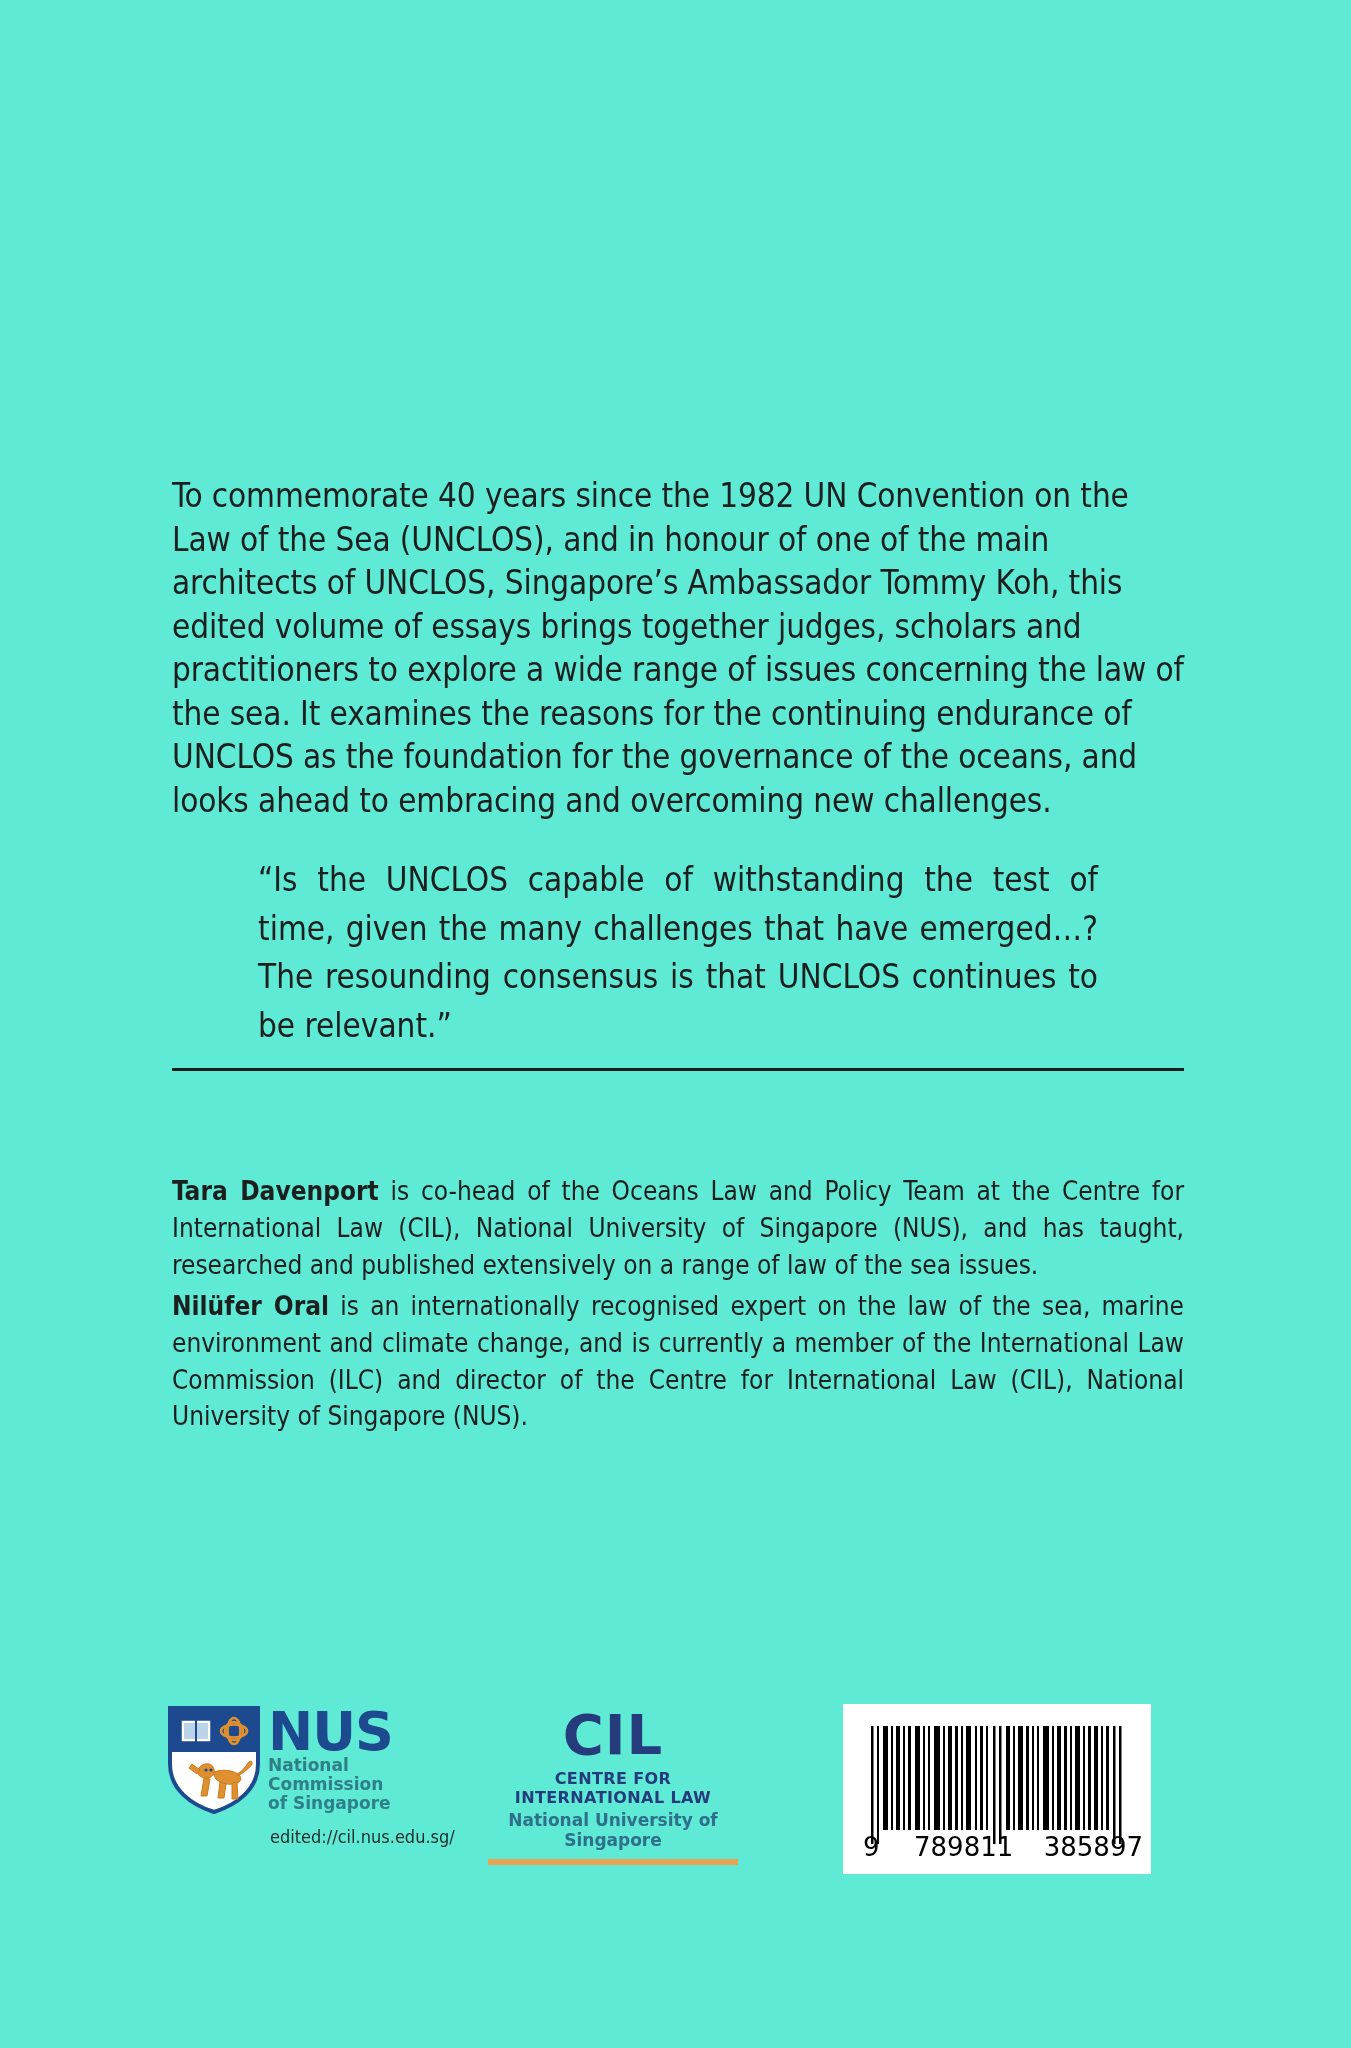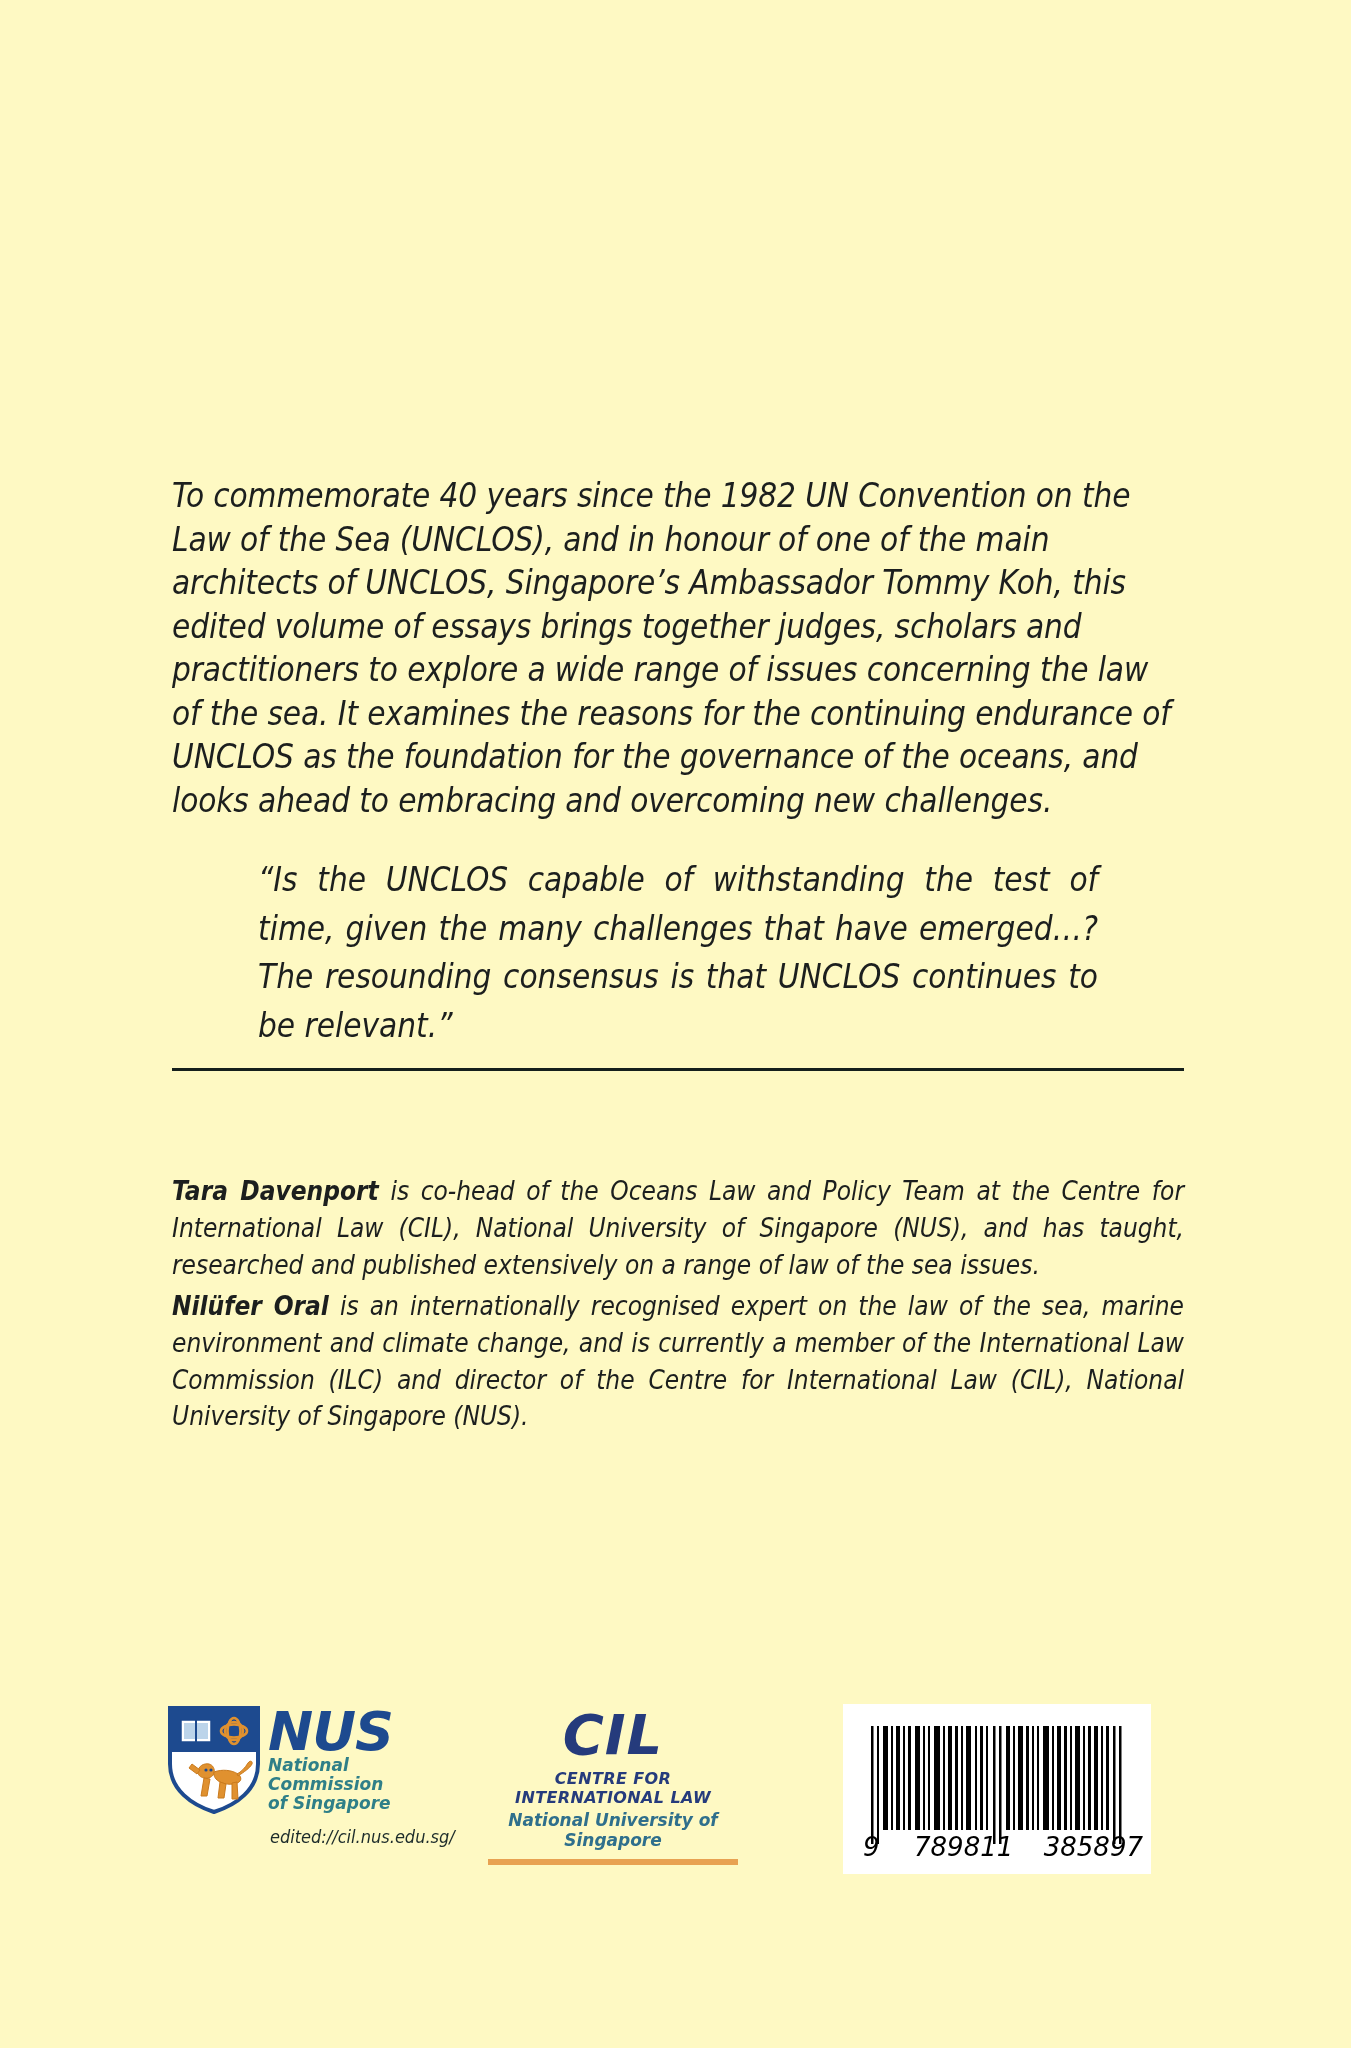--- a/index.html
+++ b/index.html
@@ -10,22 +10,21 @@
     width: 1351px;
     height: 2048px;
     background: #a3c2b5;
     font-family: "DejaVu Sans Condensed", "Liberation Sans Narrow", "Liberation Sans", sans-serif;
     overflow: hidden;
     position: relative;
   }
   .cover {
     position: absolute;
     inset: 0;
-    background: #fef9c3;
-    font-style: italic;
+    background: #5eead4;
   }
 
   
   .blurb {
     position: absolute;
     left: 172px;
     top: 474px;
     width: 1012px;
     font-size: 33px;
     line-height: 1.32;

